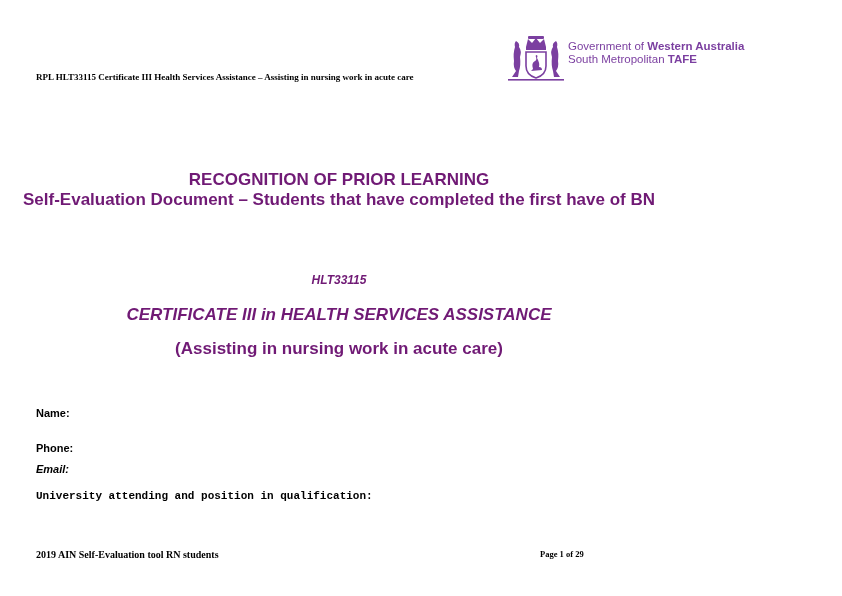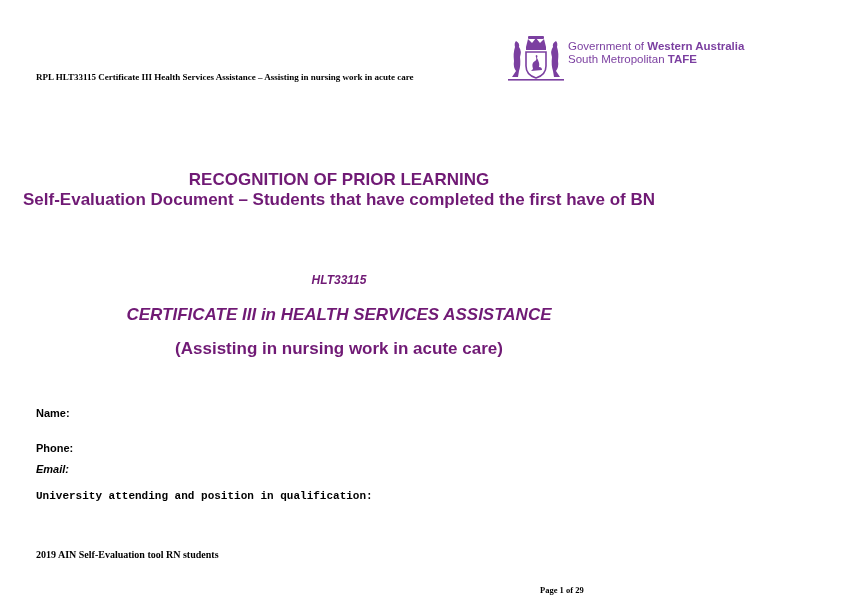--- a/index.html
+++ b/index.html
@@ -24,21 +24,21 @@
     .t4 { top: 305px; font-size: 17px; font-style: italic; }
     .t5 { top: 339px; font-size: 17px; }
 
     .field { position: absolute; left: 36px; font-family: "Liberation Sans", sans-serif; font-weight: bold; font-size: 11px; white-space: nowrap; }
     .f1 { top: 407px; }
     .f2 { top: 442px; }
     .f3 { top: 463px; font-style: italic; }
     .f4 { top: 490px; font-family: Liberation Mono, monospace; }
 
     .footer-left { position: absolute; left: 36px; top: 549px; font-family: "Liberation Serif", serif; font-weight: bold; font-size: 10px; white-space: nowrap; }
-    .footer-right { position: absolute; left: 540px; top: 549px; font-family: "Liberation Serif", serif; font-weight: bold; font-size: 8.5px; white-space: nowrap; margin-top: 36px; }
+    .footer-right { position: absolute; left: 540px; top: 549px; font-family: "Liberation Serif", serif; font-weight: bold; font-size: 8.5px; white-space: nowrap; }
   </style>
 </head>
 <body>
 
 <div class="page">
 
   <div class="header-title">RPL HLT33115 Certificate III Health Services Assistance – Assisting in nursing work in acute care</div>
 
   <div class="logo">
     <svg class="crest" viewBox="0 0 64 50">

